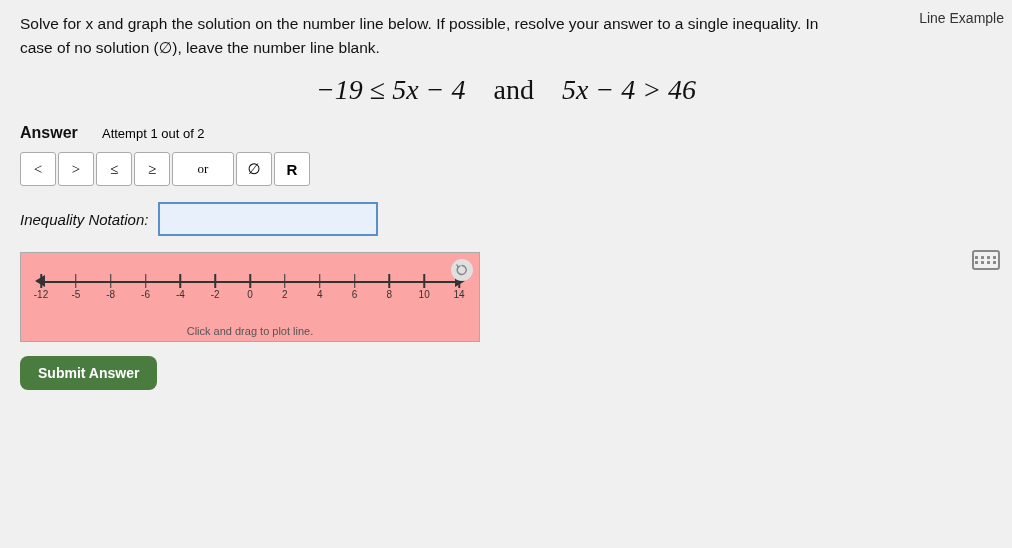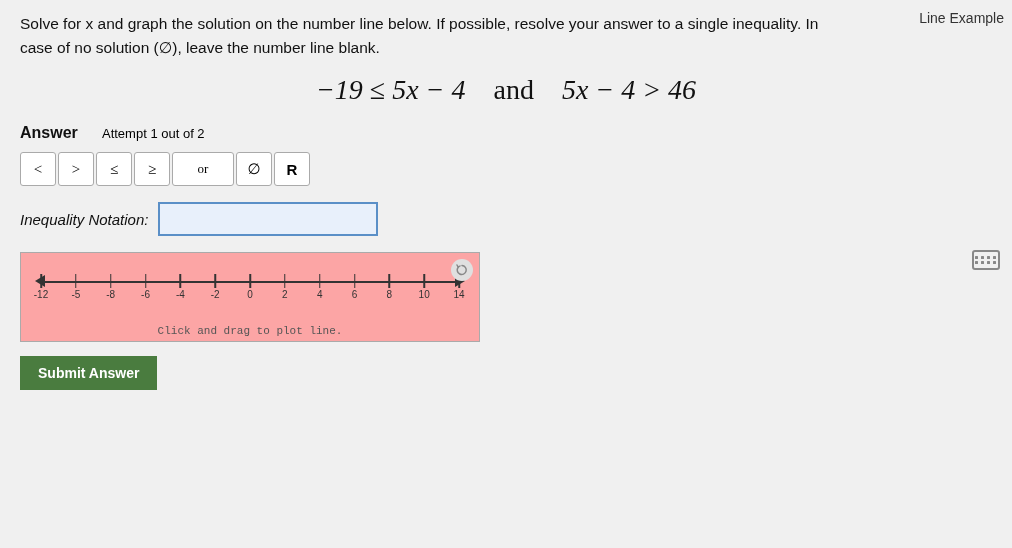--- a/index.html
+++ b/index.html
@@ -178,21 +178,21 @@
       color: #333;
       transform: translateX(-50%);
       white-space: nowrap;
     }
     .nl-click-drag {
       position: absolute;
       bottom: 4px;
       left: 0;
       right: 0;
       text-align: center;
-      font-family: Liberation Mono, monospace;
+      font-family: Liberation Sans, sans-serif;
       font-size: 11px;
       color: #555;
     }
     .nl-reset-icon {
       position: absolute;
       top: 6px;
       right: 6px;
       width: 22px;
       height: 22px;
       border-radius: 50%;
@@ -202,21 +202,21 @@
       justify-content: center;
       cursor: pointer;
       font-size: 12px;
       color: #888;
     }
     .submit-btn {
       margin-top: 14px;
       background: #4a7c3f;
       color: #fff;
       border: none;
-      border-radius: 0;
+      border-radius: 8px;
       padding: 9px 18px;
       font-family: Arial, sans-serif;
       font-size: 14px;
       font-weight: bold;
       cursor: pointer;
     }
     .keyboard-icon {
       position: absolute;
       top: 250px;
       right: 12px;

